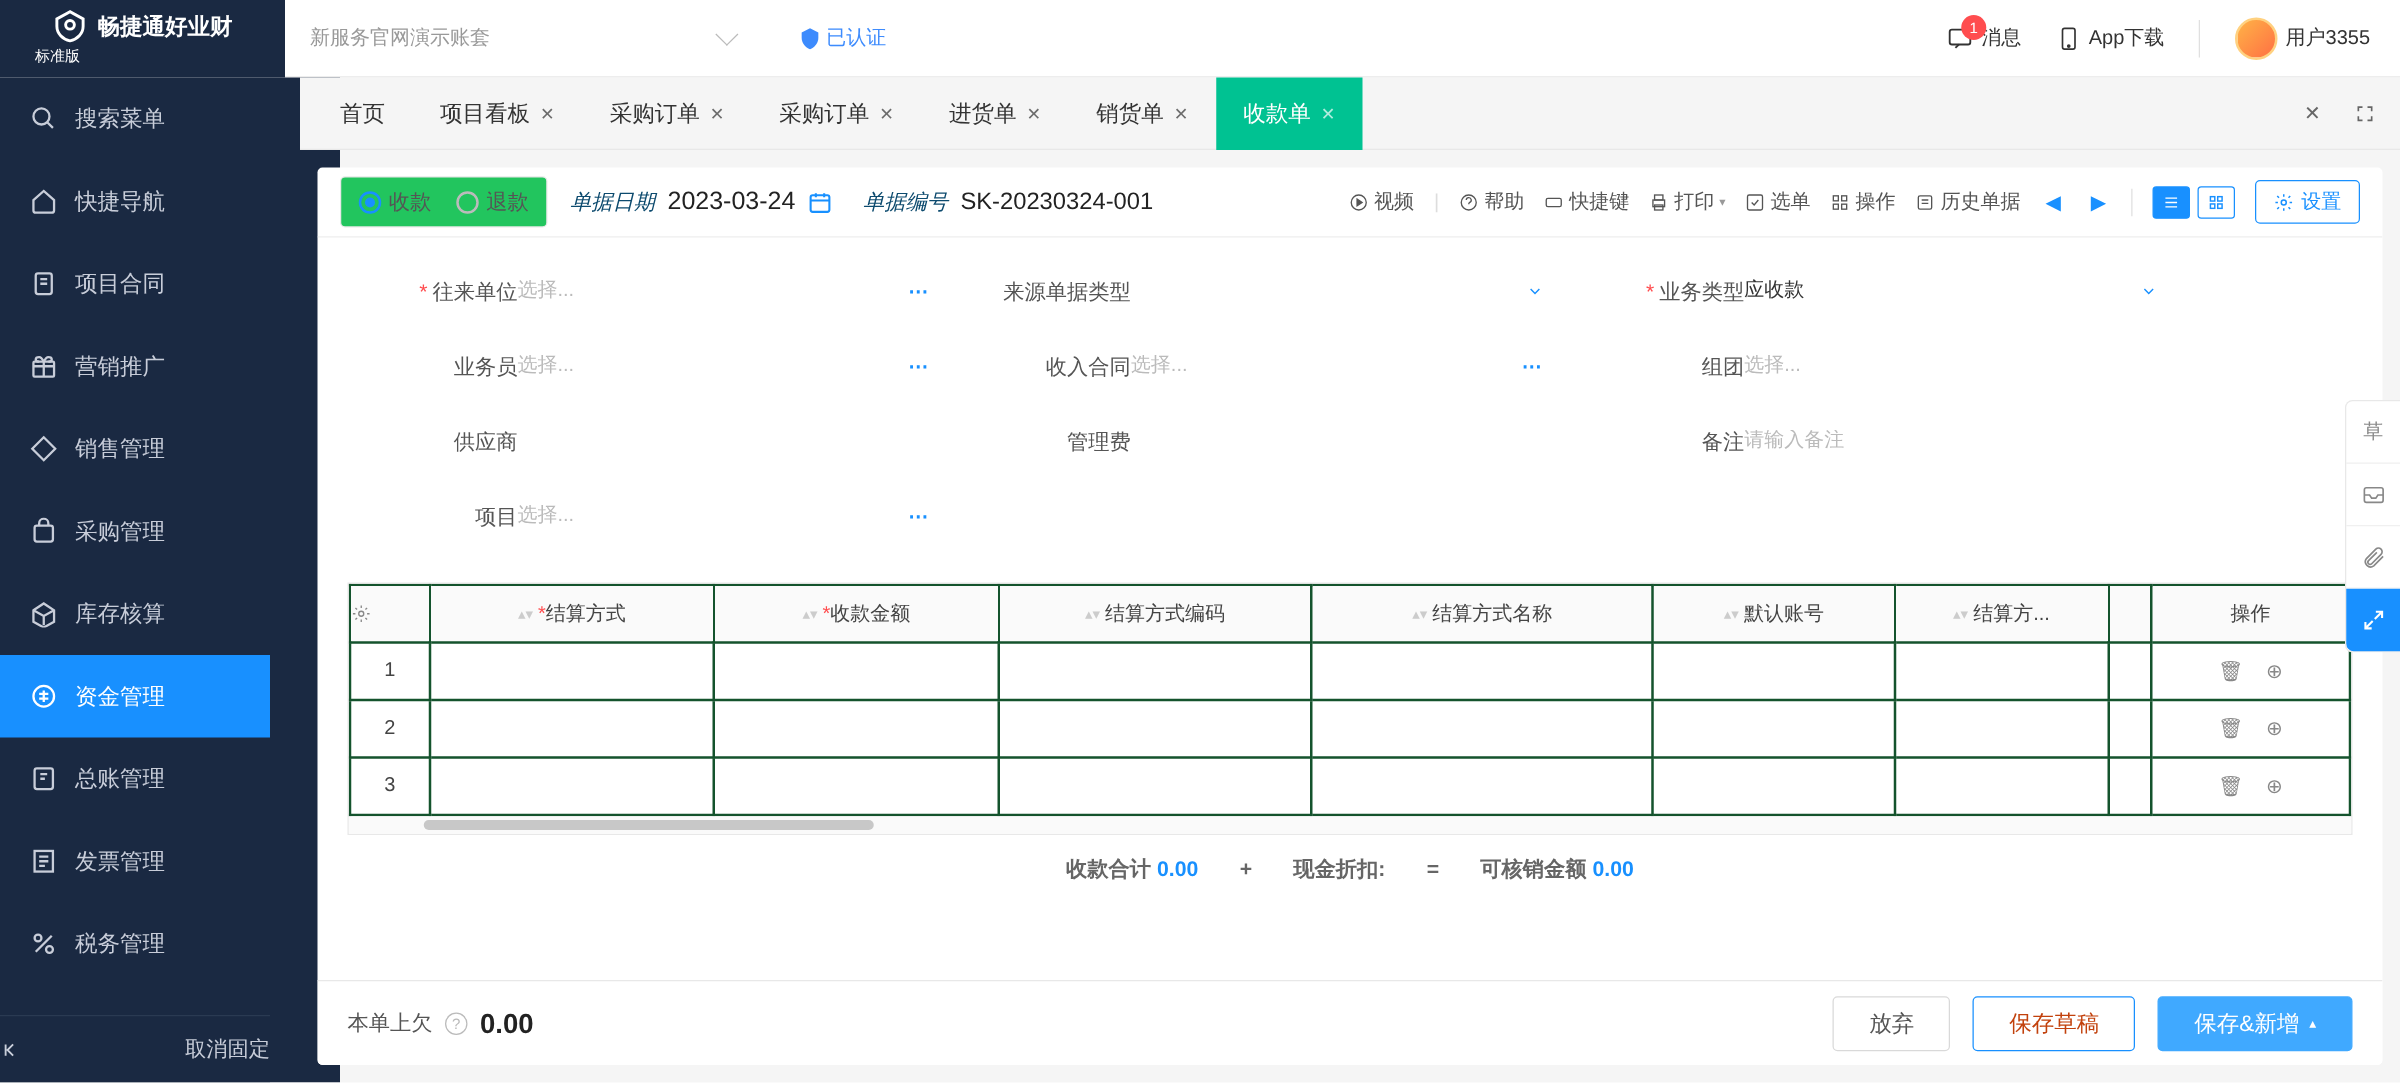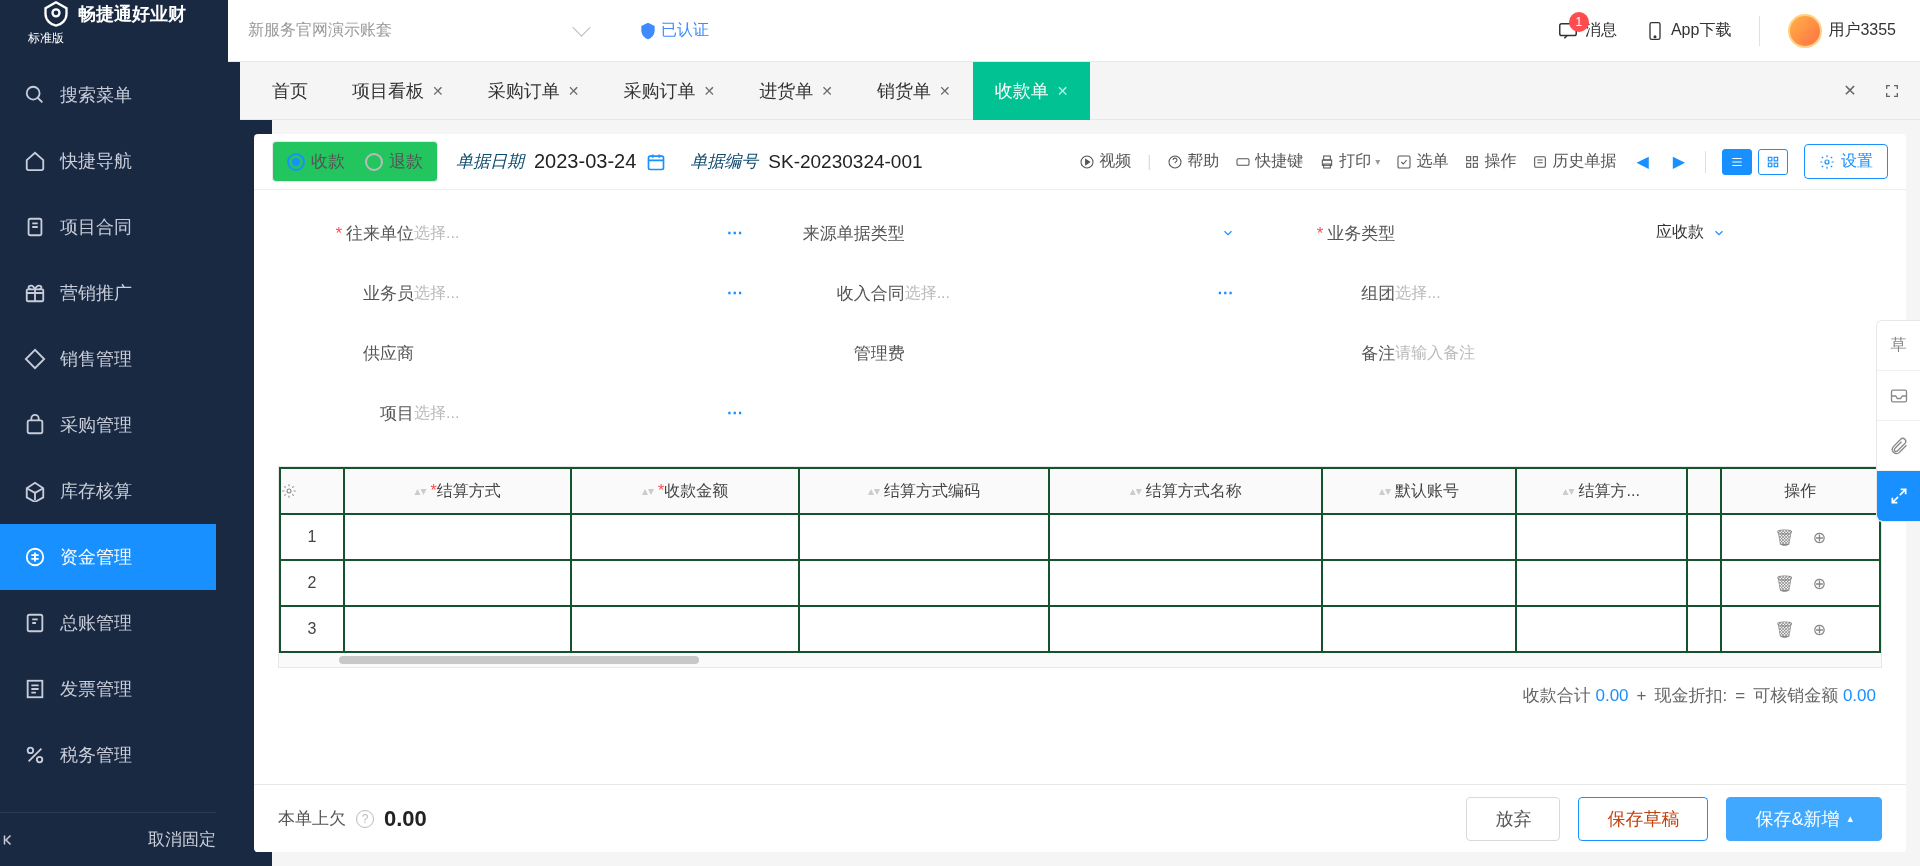--- a/index.html
+++ b/index.html
@@ -1,20 +1,20 @@
 <!DOCTYPE html>
 <html><head>
 <meta charset="utf-8">
 <style>
 * { margin: 0; padding: 0; box-sizing: border-box; font-family: "Microsoft YaHei", Arial, sans-serif; }
 body { background: #f5f5f5; width: 1920px; height: 866px; overflow: hidden; position: relative; }
 
 
 .header { height: 62px; background: #fff; display: flex; align-items: center; border-bottom: 1px solid #e8e8e8; }
-.logo-area { width: 228px; background: #1a2942; height: 62px; display: flex; flex-direction: column; align-items: center; color: #fff; }
+.logo-area { width: 228px; background: #1a2942; height: 62px; display: flex; flex-direction: column; align-items: center; justify-content: center; color: #fff; }
 .logo-row { display: flex; align-items: center; gap: 8px; }
 .logo-icon { width: 28px; height: 28px; }
 .logo-text { font-size: 18px; font-weight: bold; }
 .logo-sub { font-size: 12px; margin-top: 2px; align-self: flex-start; margin-left: 28px; }
 .account-select { flex: 0 0 380px; padding: 0 20px; display: flex; align-items: center; color: #999; font-size: 16px; position: relative; }
 .account-select::after { content: ''; position: absolute; right: 20px; width: 12px; height: 12px; border-right: 1.5px solid #bbb; border-bottom: 1.5px solid #bbb; transform: rotate(45deg); margin-top: -6px; }
 .verified { display: flex; align-items: center; gap: 3px; color: #3d8bfd; font-size: 16px; margin-left: 30px; }
 .shield-icon { width: 20px; height: 20px; }
 .header-right { margin-left: auto; display: flex; align-items: center; gap: 28px; padding-right: 24px; }
 .hdr-item { display: flex; align-items: center; gap: 6px; font-size: 16px; color: #333; cursor: pointer; position: relative; }
@@ -61,21 +61,21 @@
 .pager-arrow{color:#1890ff;cursor:pointer;padding:0 4px;}
 .view-tog{display:flex;gap:6px;}
 .vt{width:30px;height:26px;border:1px solid #1890ff;border-radius:3px;display:flex;align-items:center;justify-content:center;cursor:pointer;color:#1890ff;}
 .vt.active{background:#1890ff;color:#fff;}
 
 
 .form-grid { display: grid; grid-template-columns: repeat(3, 1fr) 120px; column-gap: 30px; row-gap: 26px; padding: 26px 30px; }
 .field { display: flex; align-items: center; }
 .f-label { width: 130px; text-align: right; font-size: 17px; color: #555; }
 .f-label .req { color: #ff4d4f; margin-right: 4px; }
-.f-input { flex: 1; height: 34px; border-bottom: 1px solid transparent; display: flex; align-items: center; font-size: 16px; color: #bbb; position: relative; padding-right: 22px; justify-content: flex-end; }
+.f-input { flex: 1; height: 34px; border-bottom: 1px solid transparent; display: flex; align-items: center; font-size: 16px; color: #bbb; position: relative; padding-right: 22px; }
 .f-input input { border: none; width: 100%; font-size: 16px; outline: none; color:#333; }
 .f-input input::placeholder{color:#bbb;}
 .f-dots{position:absolute;right:0;color:#1890ff;font-weight:bold;letter-spacing:2px;}
 .f-chevron{position:absolute;right:0;color:#1890ff;}
 .f-value{color:#333;}
 
 
 .table-wrap { margin: 10px 24px 0; border: 1px solid #e8e8e8; overflow:hidden; }
 table { border-collapse: collapse; width: 100%; table-layout: fixed; }
 th, td { border: 2px solid #14532d; height: 46px; font-size: 16px; text-align: center; color: #444; }
@@ -83,21 +83,21 @@
 th .req { color: #ff4d4f; }
 th .sort { color:#ccc; font-size:12px; display:inline-flex; flex-direction:column; line-height:6px; vertical-align:middle; margin-right:4px;}
 .col-idx { width: 56px; }
 .col-op { width: 140px; }
 .row-ops{display:flex;gap:18px;justify-content:center;color:#888;}
 .row-ops span{cursor:pointer;}
 .hscroll{height:14px;background:#fafafa;position:relative;}
 .hscroll-thumb{position:absolute;left:60px;top:3px;height:8px;width:360px;background:#c8c8c8;border-radius:4px;}
 
 
-.summary { display: flex; align-items: center; justify-content: flex-end; gap: 8px; padding: 16px 30px 0; font-size: 17px; color: #666; }
+.summary { display: flex; align-items: center; justify-content: center; gap: 33px; padding: 16px 30px 0; font-size: 17px; color: #666; font-weight: bold; }
 .summary .num{color:#1890ff;}
 
 
 .footer { height: 68px; border-top: 1px solid #e8e8e8; display: flex; align-items: center; padding: 0 24px; background: #fff; }
 .owe { display: flex; align-items: center; gap: 10px; font-size: 17px; color: #555; }
 .owe .q{width:18px;height:18px;border:1px solid #bbb;border-radius:50%;display:flex;align-items:center;justify-content:center;font-size:12px;color:#bbb;}
 .owe-val { font-size: 22px; font-weight: bold; color: #222; }
 .footer-btns { margin-left: auto; display: flex; gap: 18px; }
 .btn { height: 44px; padding: 0 28px; border-radius: 4px; font-size: 18px; display: flex; align-items: center; cursor: pointer; border: 1px solid #d9d9d9; background: #fff; color: #555; }
 .btn-outline { border-color: #1890ff; color: #c2410c; }

